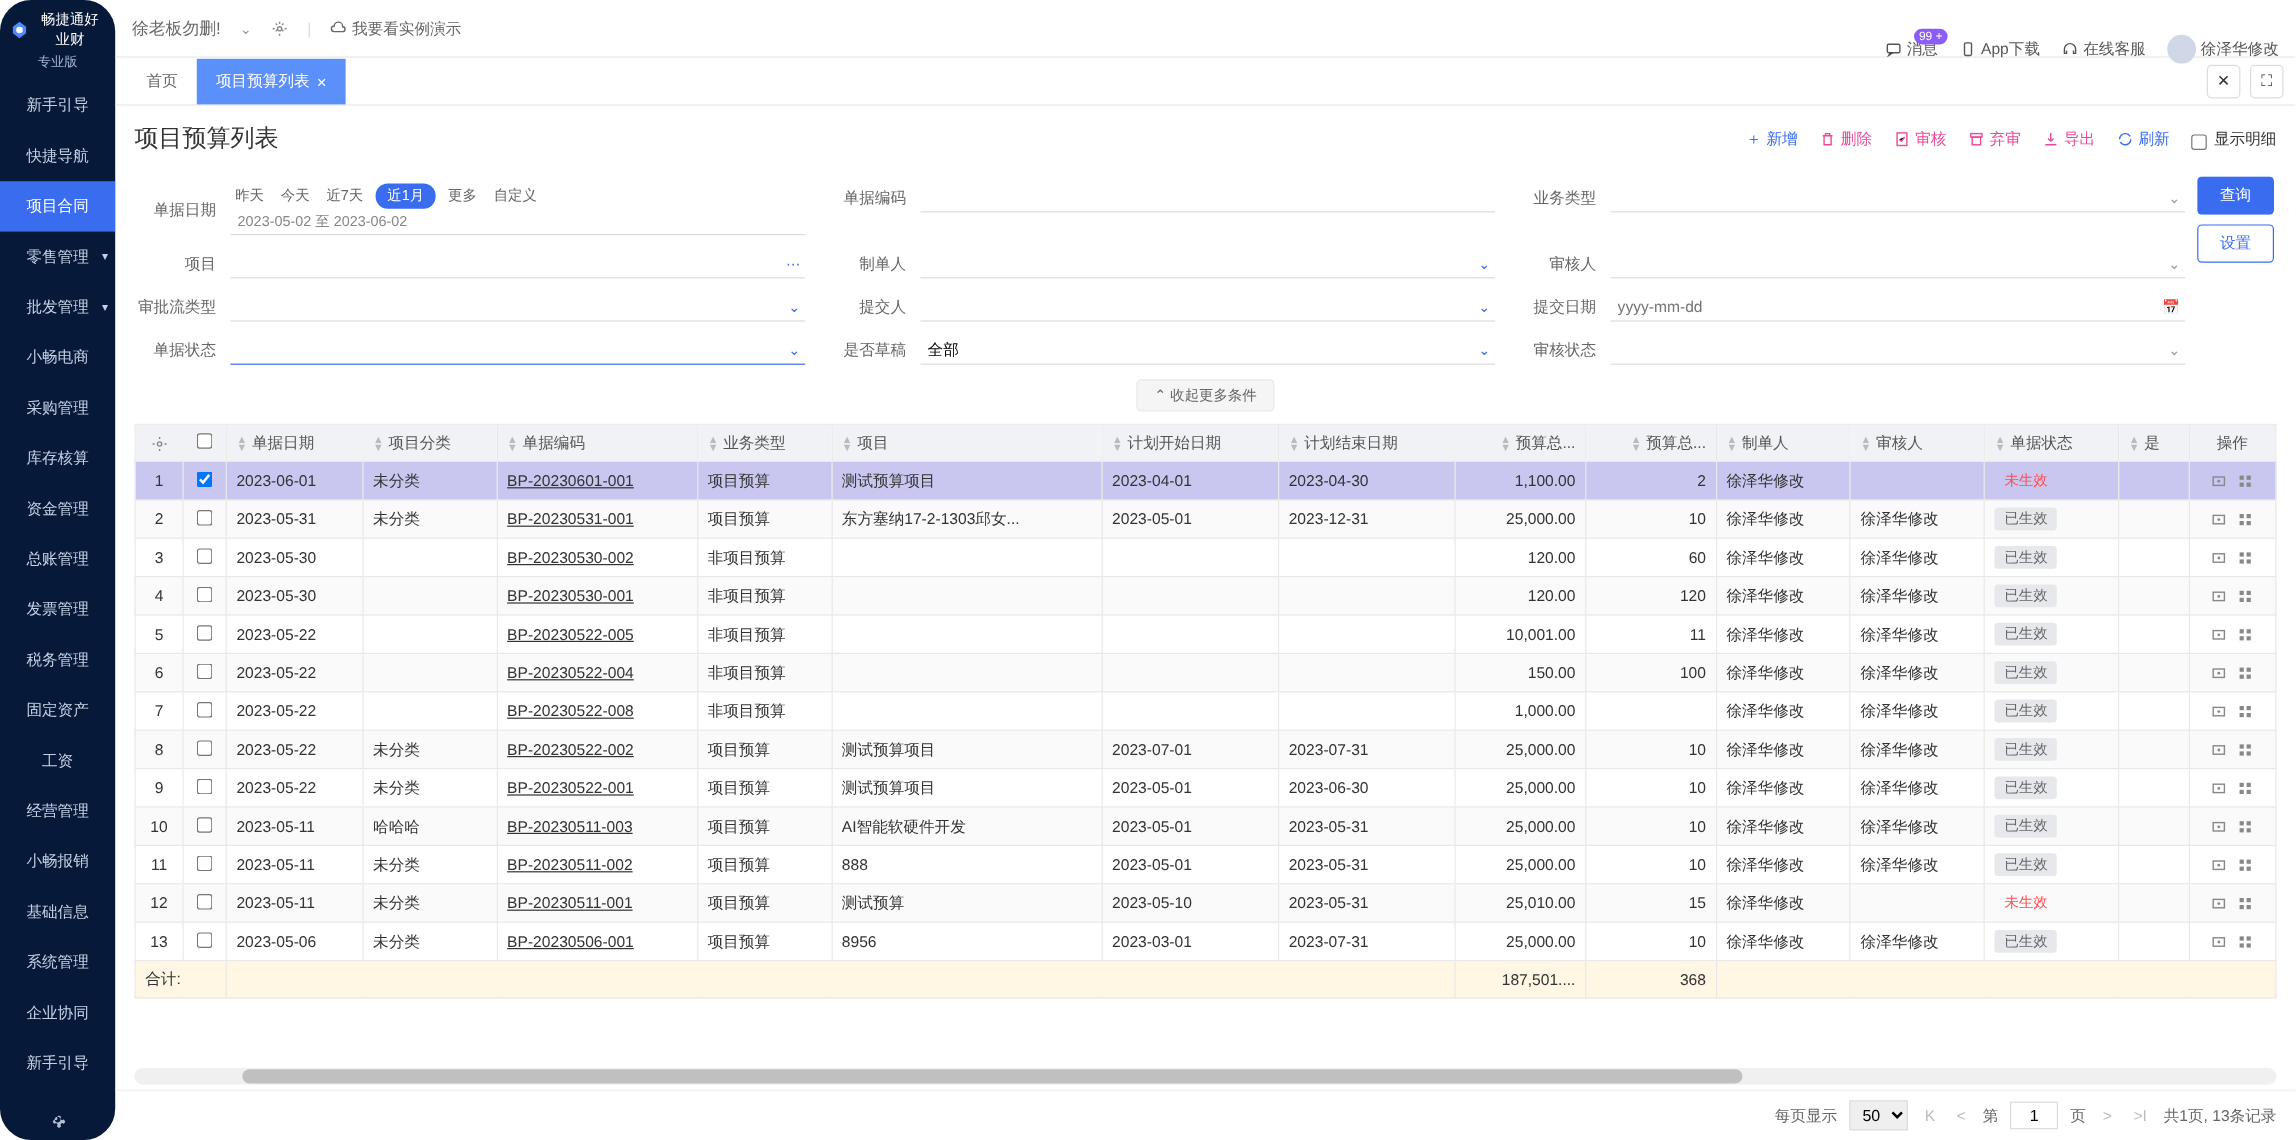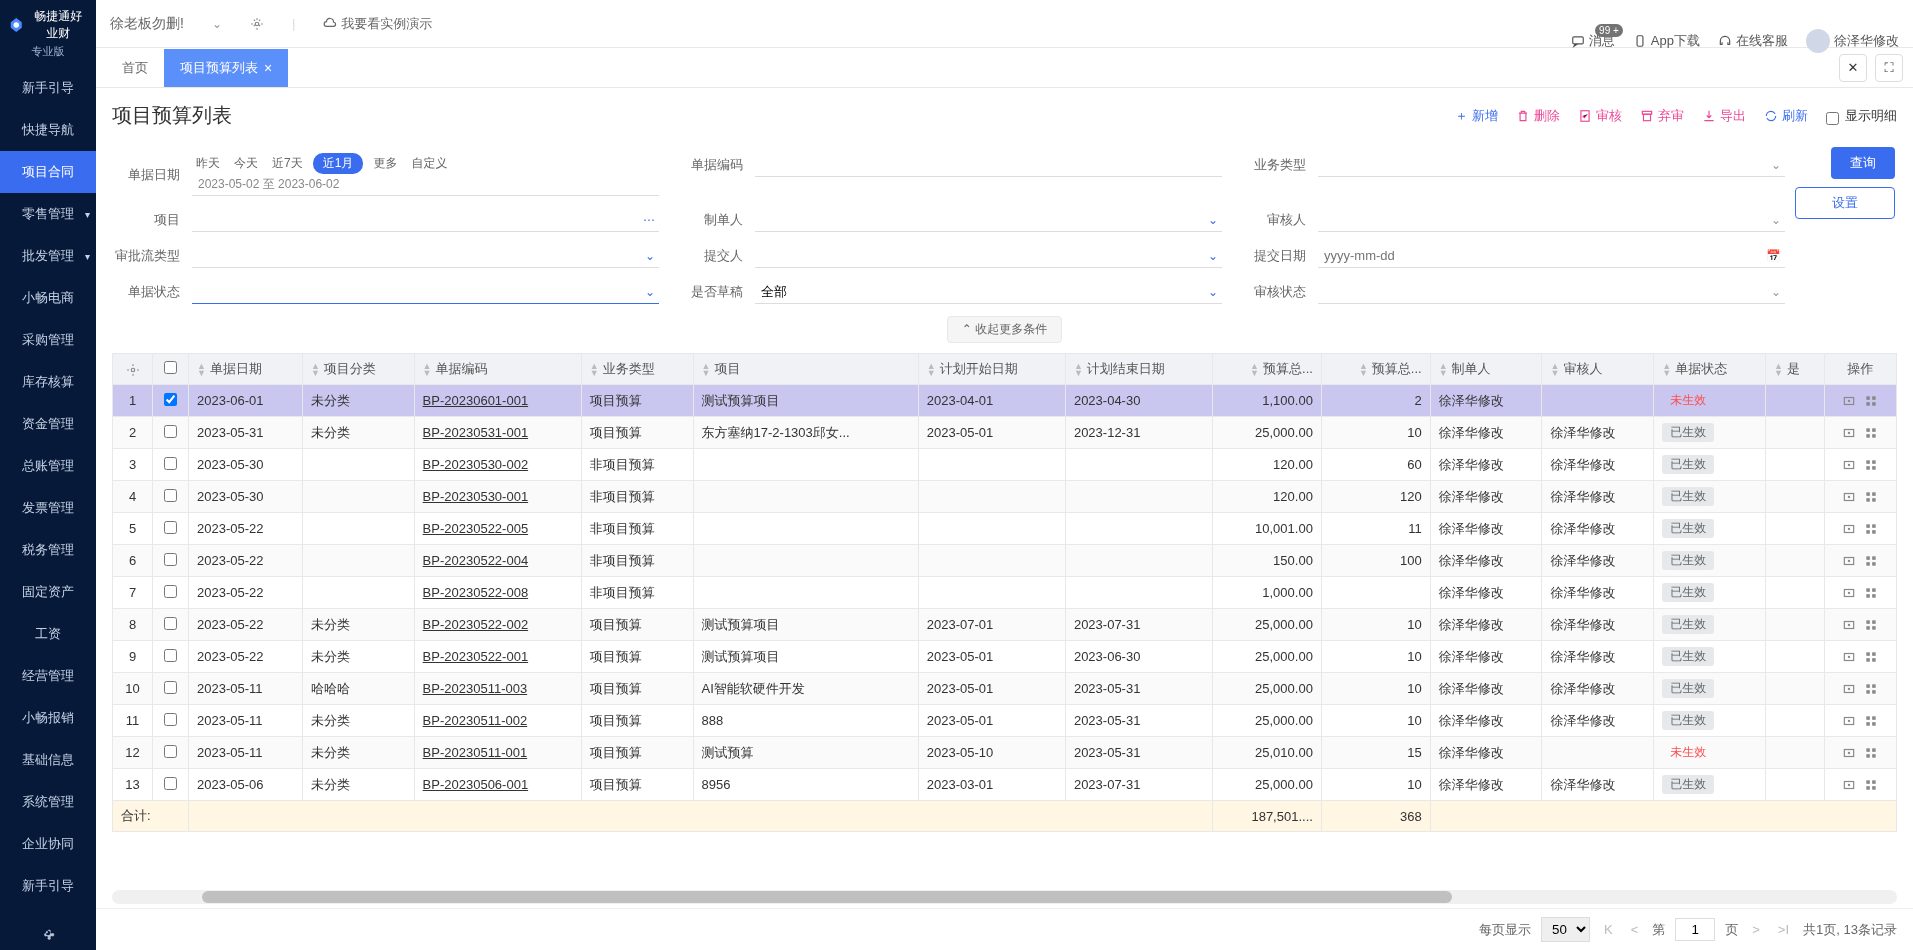--- a/index.html
+++ b/index.html
@@ -1,43 +1,43 @@
 <!DOCTYPE html>
 <html><head>
   <meta charset="utf-8">
   <style>
     * { margin: 0; padding: 0; box-sizing: border-box; }
     body { font-family: "Microsoft YaHei", Arial, sans-serif; font-size: 13px; color: #333; background: #fff; overflow: hidden; }
     
     
     .app { display: flex; height: 100vh; }
-    .sidebar { width: 96px; background: #061938; color: #fff; display: flex; flex-direction: column; }
+    .sidebar { width: 96px; background: #061938; color: #fff; display: flex; flex-direction: column; border-radius: 26px; }
     .main { flex: 1; display: flex; flex-direction: column; min-width: 0; }
     
     
     .logo-area { padding: 8px; text-align: center; }
     .logo-row { display: flex; align-items: center; justify-content: center; gap: 4px; }
     .logo-icon { width: 20px; height: 20px; }
     .logo-text { font-size: 12px; color: #fff; }
     .edition { font-size: 11px; color: #a0b4d0; margin-top: 2px; }
     .menu { flex: 1; overflow-y: auto; }
     .menu-item { padding: 12px 6px; text-align: center; font-size: 13px; color: #c5d2e6; cursor: pointer; position: relative; }
     .menu-item.active { background: #3a6cf0; color: #fff; }
     .menu-item .arrow { position: absolute; right: 6px; top: 50%; transform: translateY(-50%); font-size: 10px; }
     .settings-gear { padding: 10px; text-align: center; color: #c5d2e6; }
     
     
-    .topbar { display: flex; align-items: center; padding: 6px 14px; border-bottom: 1px solid #e8e8e8; gap: 28px; height: 48px; }
+    .topbar { display: flex; align-items: center; padding: 6px 14px; border-bottom: 1px solid #e8e8e8; gap: 16px; height: 48px; }
     .org-name { color: #666; font-size: 14px; }
     .top-dd { color: #999; font-size: 12px; }
     .demo-link { color: #666; display: flex; align-items: center; gap: 4px; }
     .topbar-spacer { flex: 1; }
     .top-right { display: flex; align-items: center; gap: 18px; color: #555; margin-top: 35px; }
     .top-right-item { display: flex; align-items: center; gap: 4px; cursor: pointer; position: relative; }
-    .badge { position: absolute; top: -8px; right: -8px; background: #737373; color: #fff; font-size: 10px; padding: 1px 4px; border-radius: 8px; }
+    .badge { position: absolute; top: -8px; right: -8px; background: #8b5cf6; color: #fff; font-size: 10px; padding: 1px 4px; border-radius: 8px; }
     .avatar { width: 24px; height: 24px; border-radius: 50%; background: #d0d8e8; display: inline-block; }
     
     
     .tabs { display: flex; align-items: center; border-bottom: 1px solid #e8e8e8; padding: 0 10px; height: 40px; }
     .tab { padding: 10px 16px; color: #666; cursor: pointer; display: flex; align-items: center; gap: 6px; }
     .tab.active { background: #5b8ff9; color: #fff; }
     .tab-close { font-size: 14px; cursor: pointer; }
     .tab-tools { margin-left: auto; display: flex; gap: 8px; }
     .tab-tool-btn { width: 28px; height: 28px; border: 1px solid #ddd; border-radius: 4px; display: flex; align-items: center; justify-content: center; cursor: pointer; }
     
@@ -56,21 +56,21 @@
     .filter-label { width: 88px; text-align: right; padding-right: 12px; color: #666; font-size: 13px; }
     .filter-input { flex: 1; border: none; border-bottom: 1px solid #ddd; padding: 4px 6px; font-size: 13px; background: transparent; min-width: 0; }
     .filter-input-wrap { flex: 1; display: flex; align-items: center; border-bottom: 1px solid #ddd; position: relative; min-width: 0; }
     .filter-input-wrap input { border: none; flex: 1; padding: 4px 6px; font-size: 13px; background: transparent; min-width: 0; }
     .filter-dd-icon { color: #999; font-size: 12px; padding: 0 4px; }
     .date-presets { display: flex; gap: 6px; flex-wrap: wrap; align-items: center; }
     .date-preset { font-size: 12px; color: #666; cursor: pointer; padding: 2px 4px; }
     .date-preset.active { background: #3a6cf0; color: #fff; border-radius: 10px; padding: 2px 10px; }
     .filter-side-btns { display: flex; flex-direction: column; gap: 8px; padding-left: 10px; padding-right:10px; }
     .btn { padding: 6px 18px; border-radius: 4px; cursor: pointer; font-size: 13px; border: 1px solid transparent; }
-    .btn-primary { background: #3a6cf0; color: #fff; margin-left: 36px; }
+    .btn-primary { background: #3a6cf0; color: #fff; }
     .btn-outline { background: #fff; color: #3a6cf0; border: 1px solid #3a6cf0; }
     .collapse-bar { text-align: center; padding: 6px; }
     .collapse-btn { display: inline-block; background: #f5f5f5; padding: 4px 14px; border-radius: 4px; color: #666; font-size: 12px; cursor: pointer; border:1px solid #e8e8e8;}
     
     
     .table-wrap { flex: 1; overflow: auto; padding: 0 16px 8px; }
     table { border-collapse: collapse; width: 100%; font-size: 13px; }
     th, td { border: 1px solid #e8e8e8; padding: 6px 8px; text-align: left; white-space: nowrap; }
     th { background: #f0f2f5; color: #555; font-weight: 500; position: relative; }
     .sort-icons { color: #bbb; font-size: 9px; display: inline-flex; flex-direction: column; line-height: 7px; margin-right: 4px; vertical-align: middle; }

